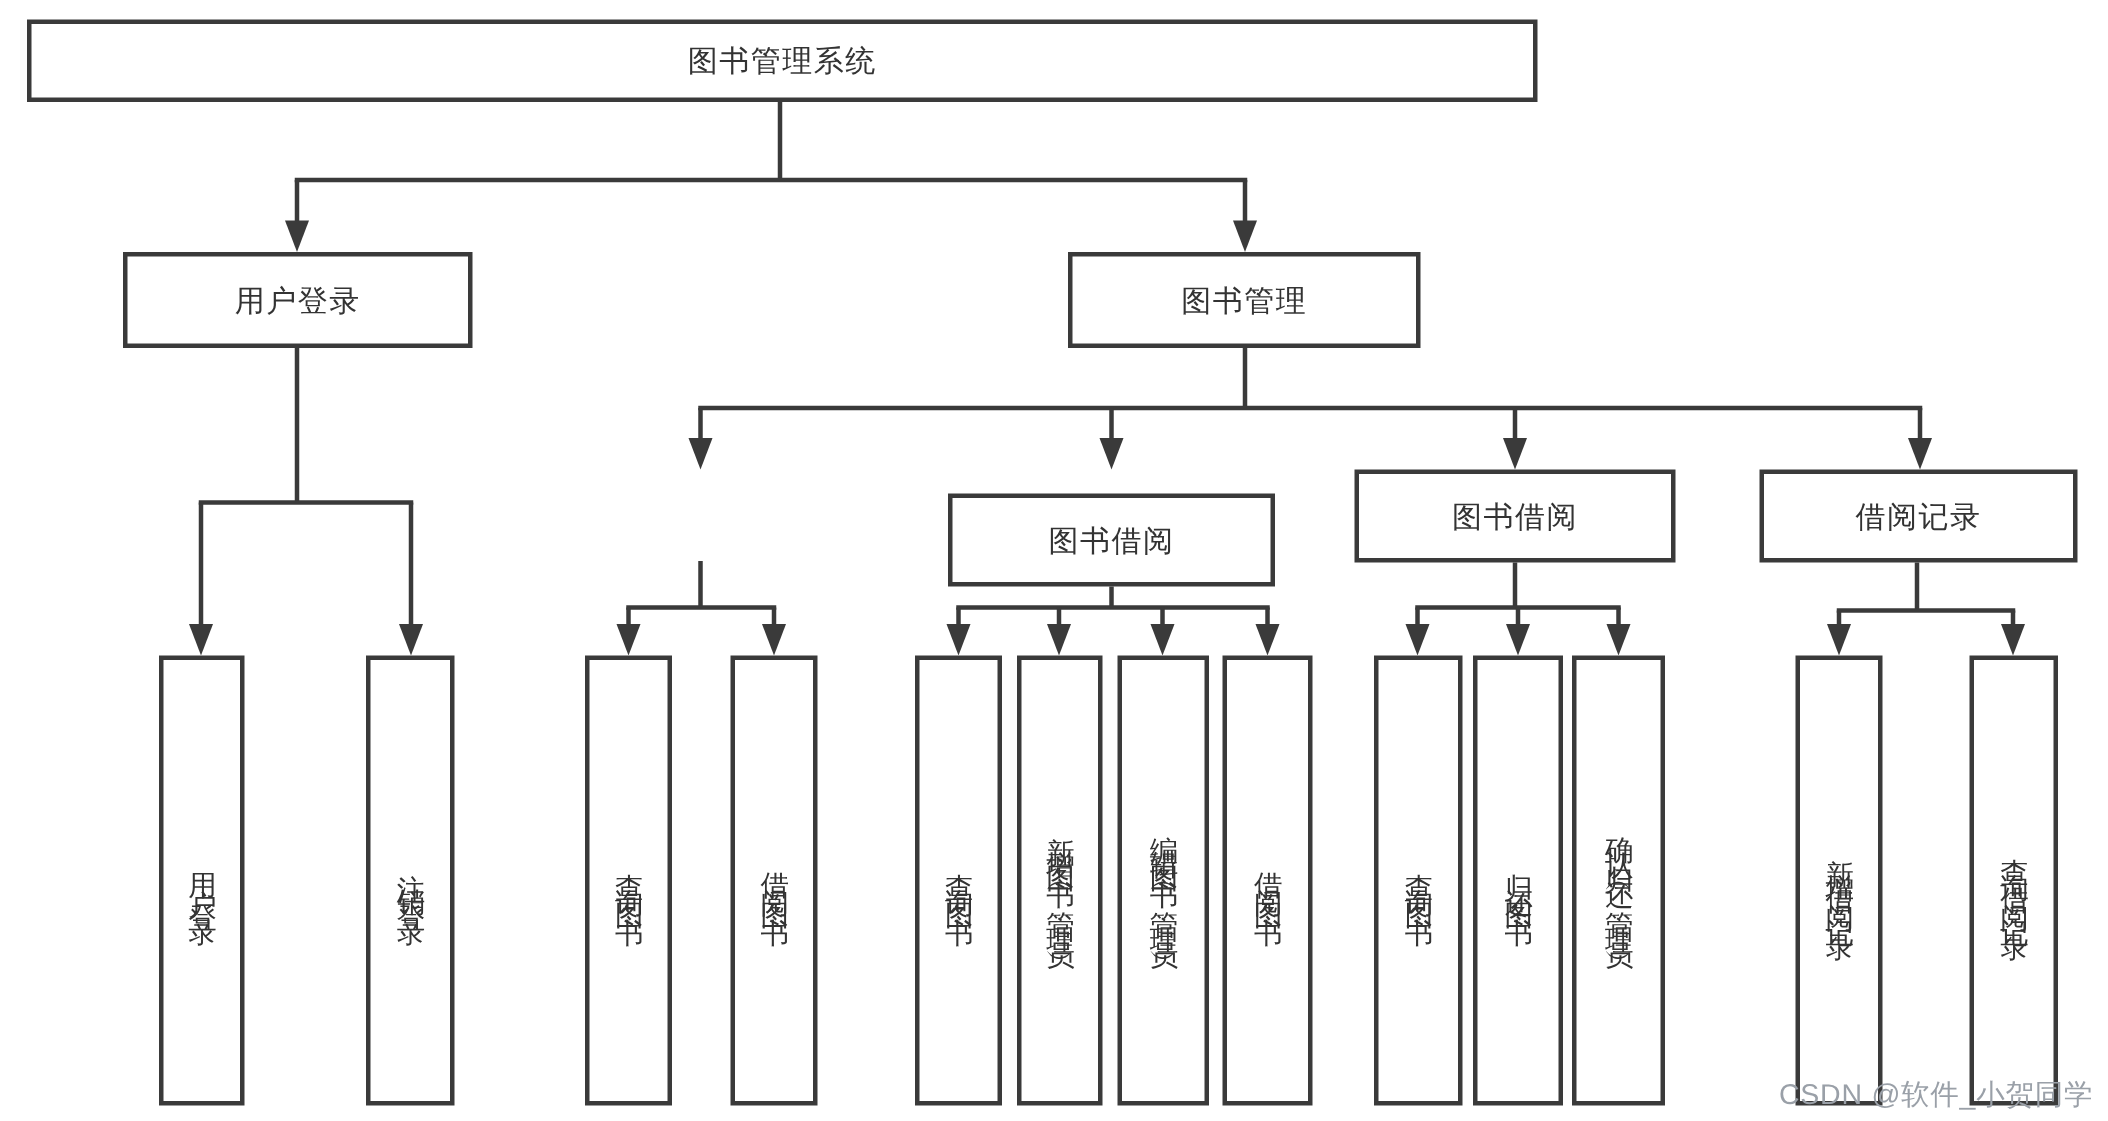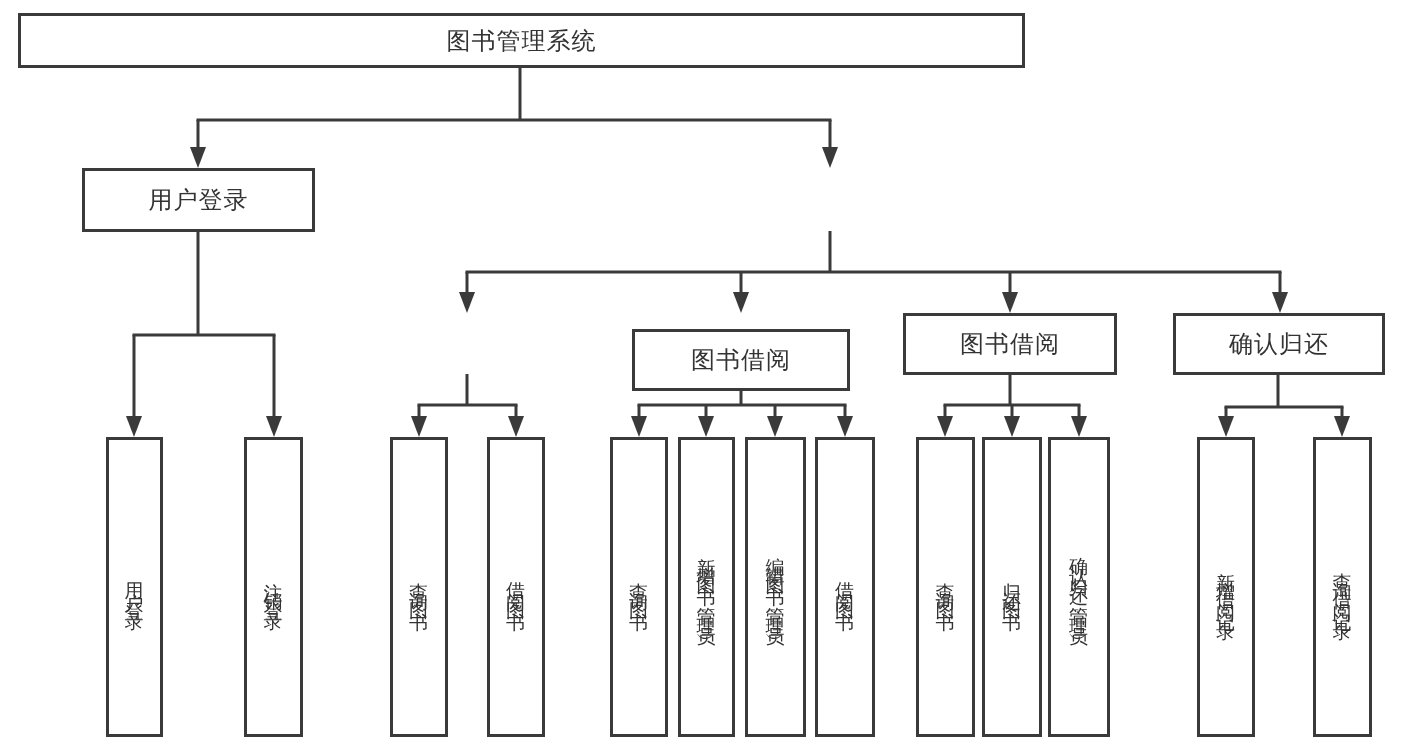--- a/index.html
+++ b/index.html
@@ -18,21 +18,21 @@
   }
   .node {
     position: absolute;
     box-sizing: border-box;
     background: #ffffff;
     border: 3px solid #3a3a3a;
     display: flex;
     align-items: center;
     justify-content: center;
     color: #333333;
-    font-size: 24px;
+    font-size: 20px;
     letter-spacing: 1px;
     white-space: nowrap;
   }
   .vnode {
     writing-mode: vertical-rl;
     text-orientation: mixed;
     font-size: 19px;
     letter-spacing: 10px;
     line-height: 1;
     white-space: normal;
@@ -110,36 +110,38 @@
     <line x1="1224.5" y1="407" x2="1343.5" y2="407"></line>
     <line x1="1226" y1="407" x2="1226" y2="418"></line>
     <polygon points="1218,416 1234,416 1226,437" stroke="none"></polygon>
     <line x1="1342" y1="407" x2="1342" y2="418"></line>
     <polygon points="1334,416 1350,416 1342,437" stroke="none"></polygon>
   </svg>
 
   <div class="node" style="left:18px; top:13px; width:1007px; height:55px;">图书管理系统</div>
 
   <div class="node" style="left:82px; top:168px; width:233px; height:64px;">用户登录</div>
+  <div class="node" style="left:712px; top:168px; width:235px; height:64px;">图书管理</div>
 
   <div class="node" style="left:632px; top:313px; width:218px; height:62px;margin-top:16px;">图书借阅</div>
   <div class="node" style="left:903px; top:313px; width:214px; height:62px;">图书借阅</div>
-  <div class="node" style="left:1173px; top:313px; width:212px; height:62px;">确认归还</div>
+  <div class="node" style="left:1173px; top:313px; width:212px; height:62px;">借阅记录</div>
 
   <div class="node vnode" style="left:106px; top:437px; width:57px; height:300px;">用户登录</div>
   <div class="node vnode" style="left:244px; top:437px; width:59px; height:300px;">注销登录</div>
 
   <div class="node vnode" style="left:390px; top:437px; width:58px; height:300px;">查询图书</div>
   <div class="node vnode" style="left:487px; top:437px; width:58px; height:300px;">借阅图书</div>
 
   <div class="node vnode" style="left:610px; top:437px; width:58px; height:300px;">查询图书</div>
   <div class="node vnode" style="left:678px; top:437px; width:57px; height:300px;">新增图书（管理员）</div>
   <div class="node vnode" style="left:745px; top:437px; width:61px; height:300px;">编辑图书（管理员）</div>
   <div class="node vnode" style="left:815px; top:437px; width:60px; height:300px;">借阅图书</div>
 
   <div class="node vnode" style="left:916px; top:437px; width:59px; height:300px;">查询图书</div>
   <div class="node vnode" style="left:982px; top:437px; width:60px; height:300px;">归还图书</div>
   <div class="node vnode" style="left:1048px; top:437px; width:62px; height:300px;">确认归还（管理员）</div>
 
   <div class="node vnode" style="left:1197px; top:437px; width:58px; height:300px;">新增借阅记录</div>
   <div class="node vnode" style="left:1313px; top:437px; width:59px; height:300px;">查询借阅记录</div>
 
+  <div class="watermark">CSDN @软件_小贺同学</div>
 </div>
 
 </body></html>

